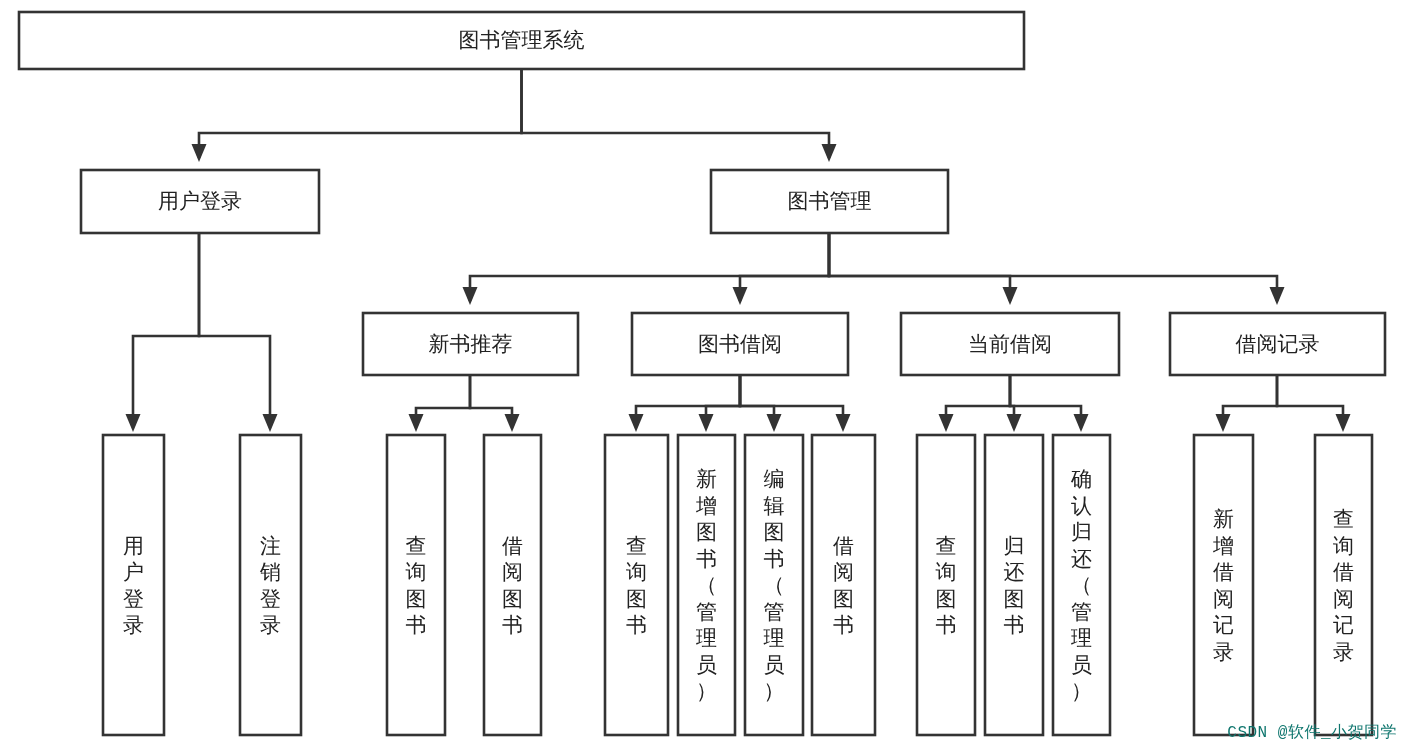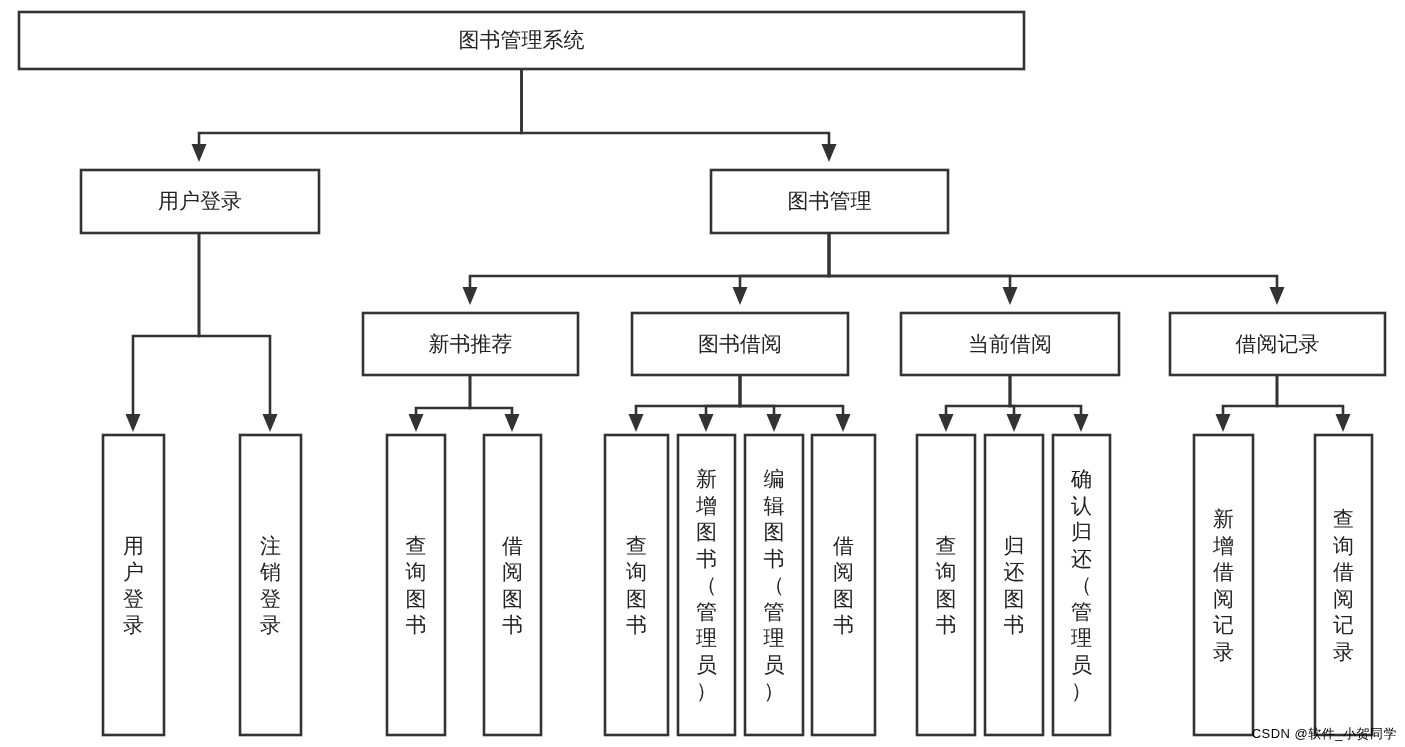--- a/index.html
+++ b/index.html
@@ -52,23 +52,23 @@
   .node-label-v {
     font-family: "Liberation Sans", "DejaVu Sans", sans-serif;
     font-size: 21px;
     fill: #222222;
     text-anchor: middle;
   }
   .watermark {
     position: absolute;
     right: 8px;
     bottom: 4px;
-    font-family: Liberation Sans, sans-serif;
-    font-size: 13px;
-    color: #000000;
+    font-family: Liberation Mono, monospace;
+    font-size: 16px;
+    color: #0f766e;
     white-space: nowrap;
     letter-spacing: 0.5px;
     pointer-events: none;
   }
 </style>
 </head>
 <body>
 
 <div id="diagram-root">
 

